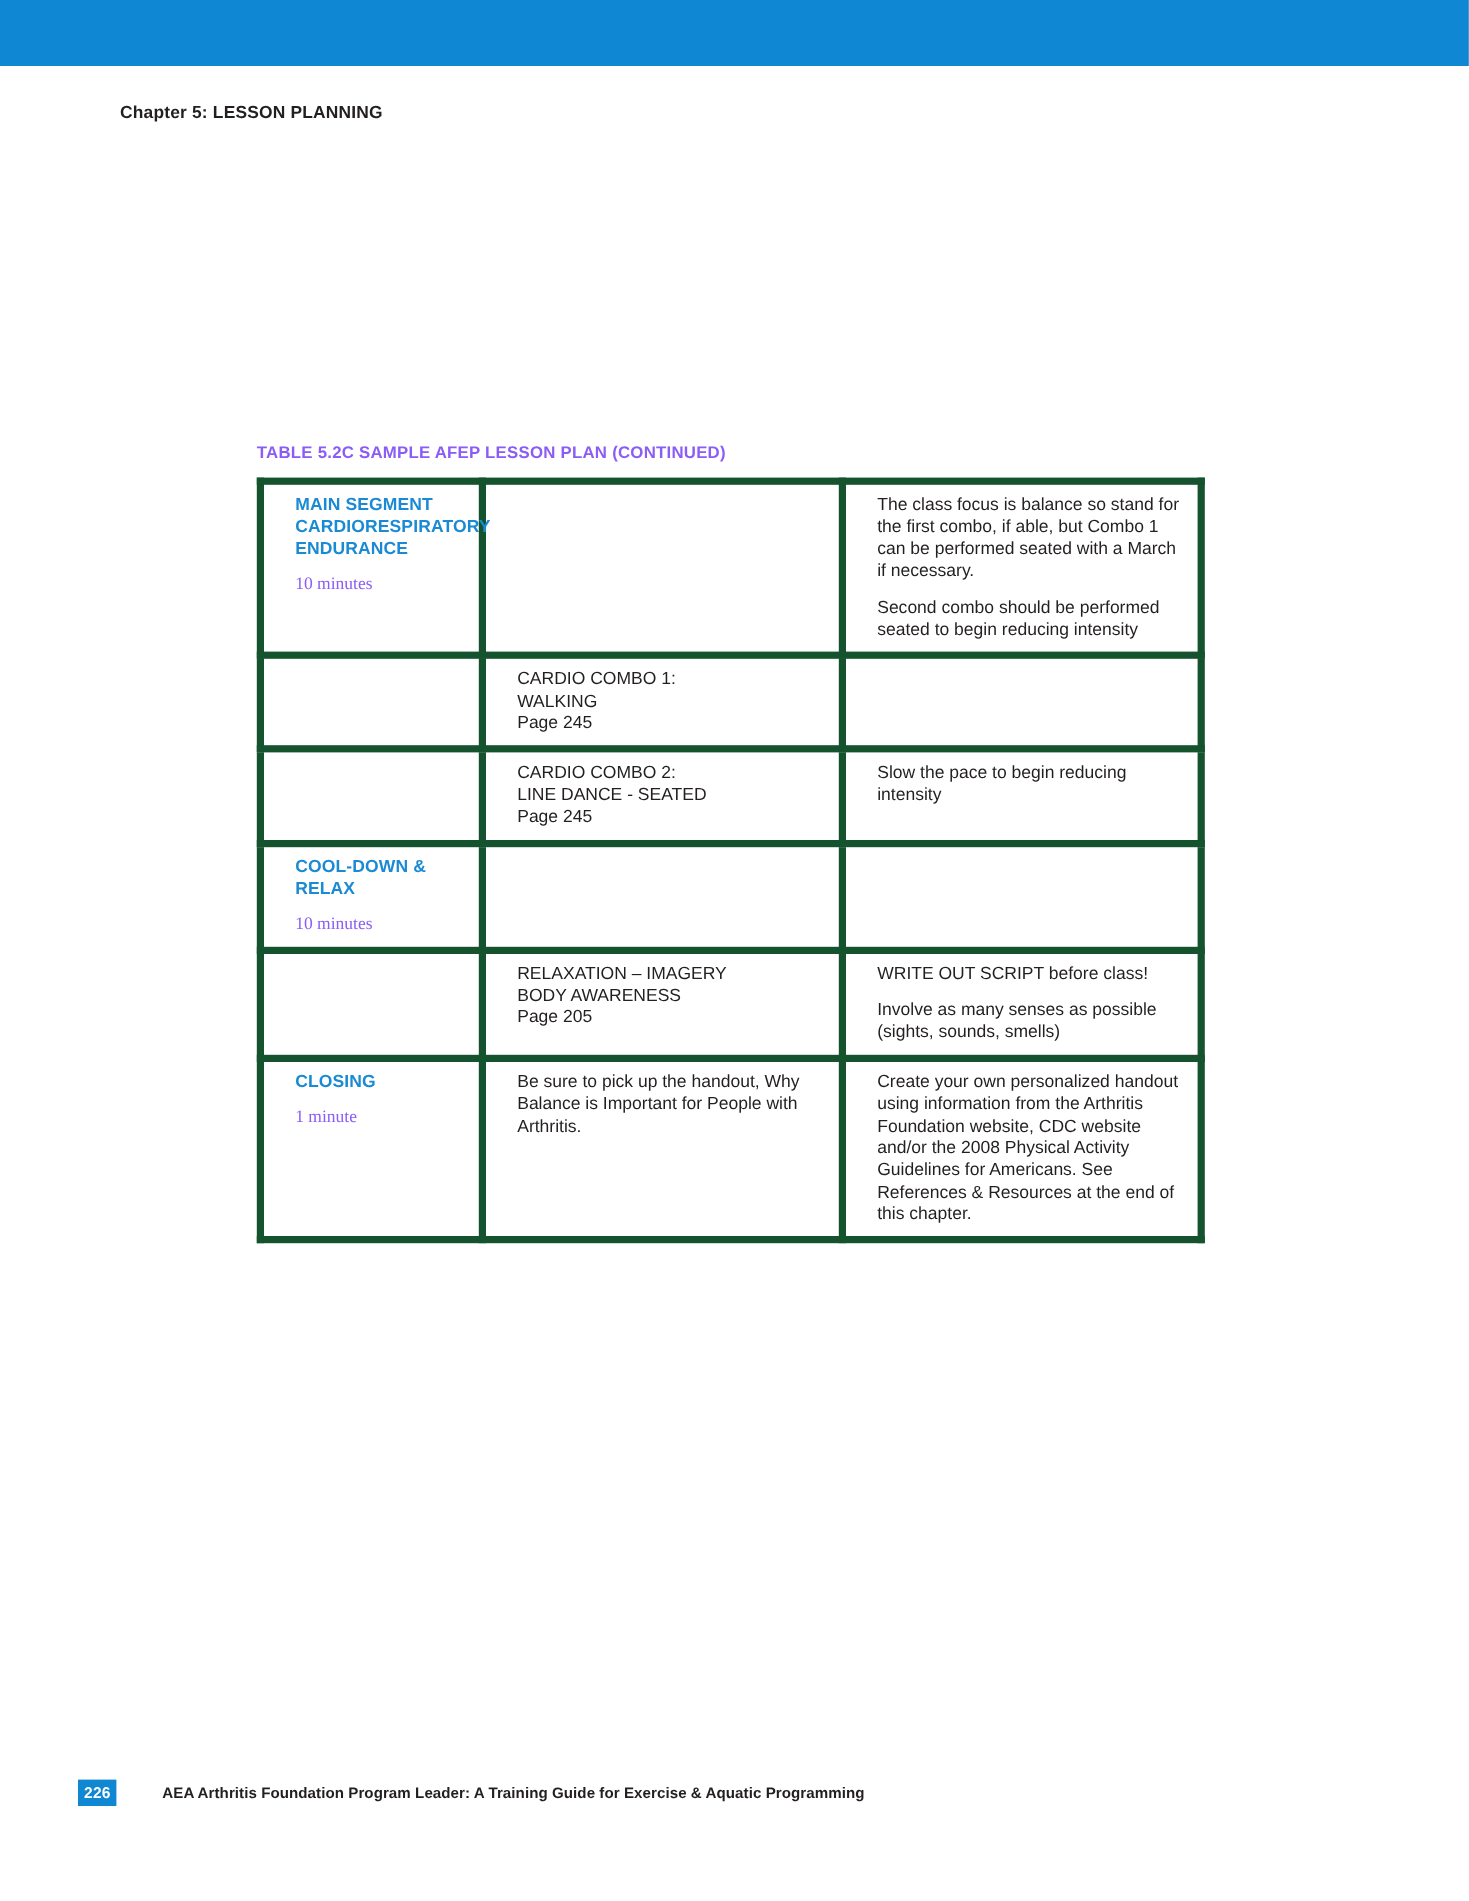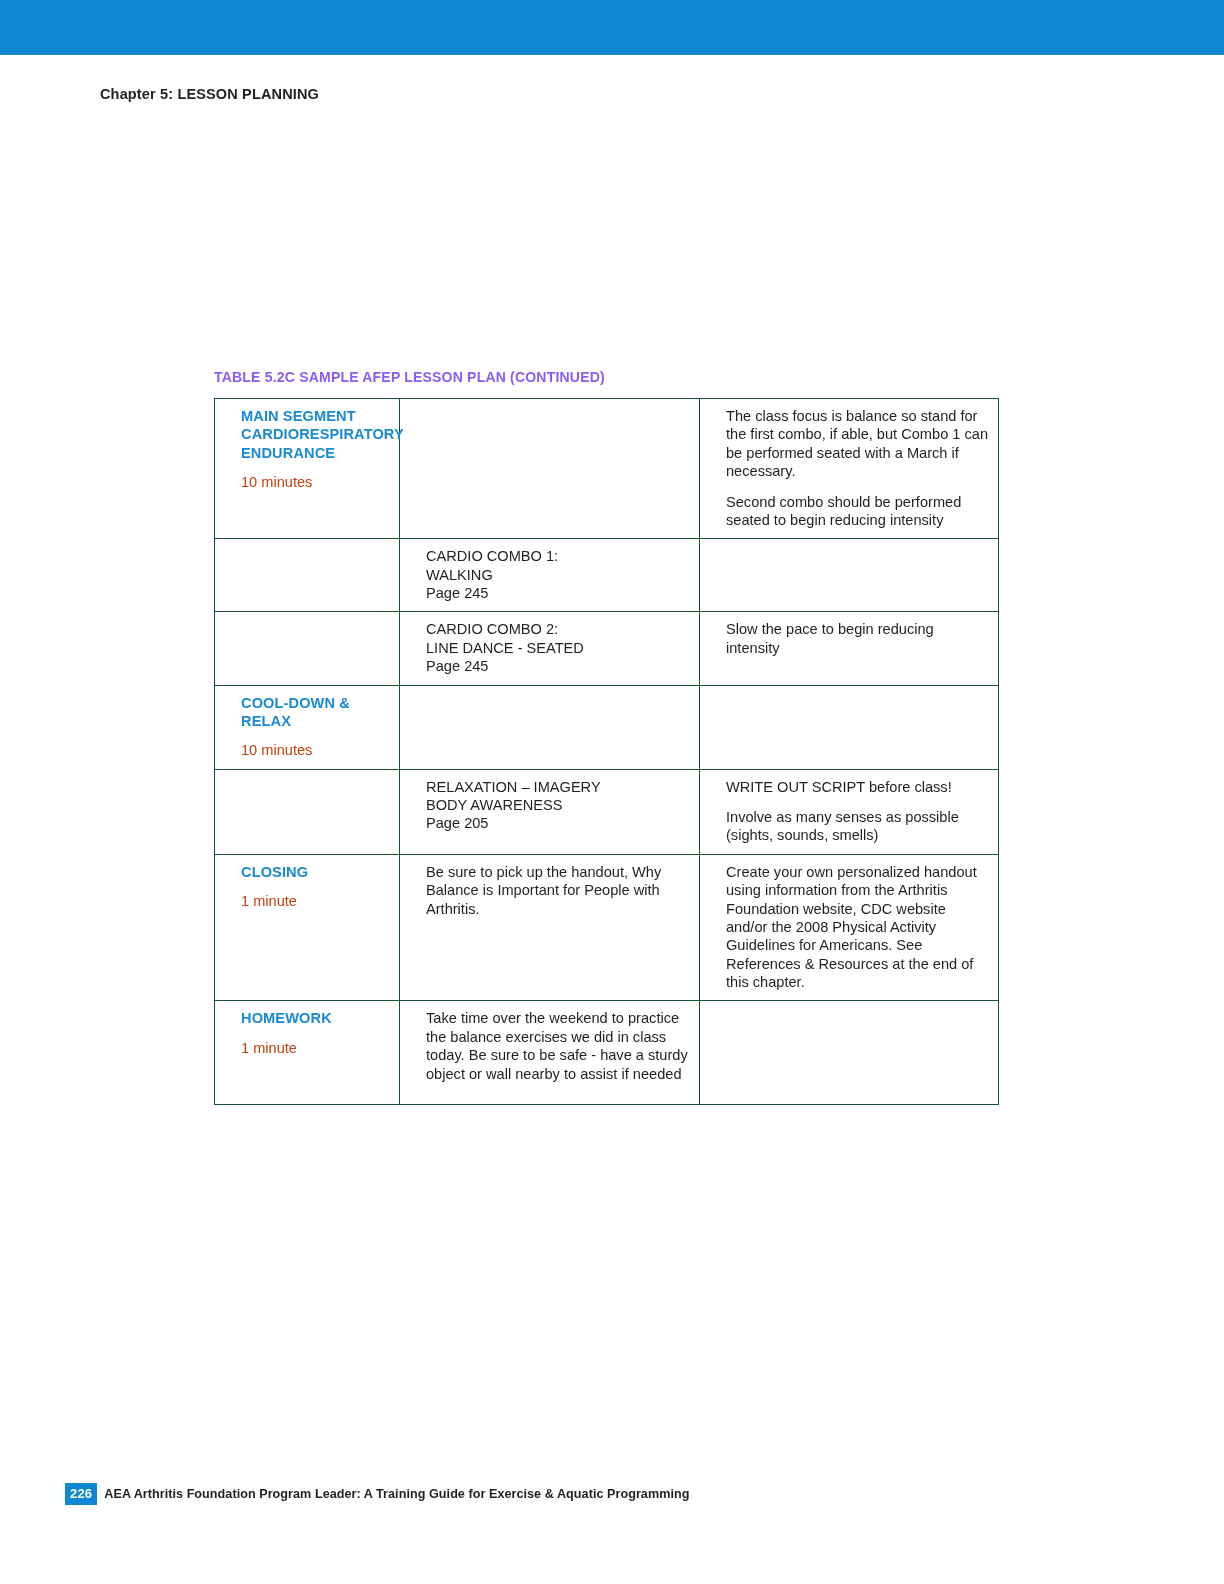--- a/index.html
+++ b/index.html
@@ -58,21 +58,21 @@
     white-space: nowrap;
   }
 
   table.lesson-plan {
     border-collapse: collapse;
     width: 784px;
     table-layout: fixed;
   }
 
   table.lesson-plan td {
-    border: 1px solid #14532d;
+    border: 6px solid #14532d;
     vertical-align: top;
     padding: 8px 9px 9px 26px;
     font-size: 14.6px;
     line-height: 1.26;
     color: #231f20;
     background: #ffffff;
   }
 
   col.c1 { width: 185px; }
   col.c2 { width: 300px; }
@@ -84,33 +84,35 @@
     color: #1a8ad4;
     font-weight: bold;
     font-size: 14.6px;
     line-height: 1.26;
     letter-spacing: 0.1px;
     margin: 0;
   }
   .seg-duration {
     margin: 11px 0 0 0;
     font-size: 14.6px;
-    color: #c2410c;
+    color: #8b5cf6;
+    font-family: Liberation Serif, serif;
   }
   .cell-line { margin: 0; }
   .cell-para { margin: 0; }
   .cell-para + .cell-para { margin-top: 12px; }
 
   
   .footer {
     position: absolute;
     left: 65px;
     bottom: 79px;
     display: flex;
     align-items: center;
+    gap: 31px;
   }
   .page-badge {
     background: #1087d2;
     color: #ffffff;
     font-size: 13px;
     font-weight: bold;
     line-height: 1;
     padding: 4px 5px 5px 5px;
     margin-right: 7px;
     letter-spacing: 0.2px;
@@ -196,30 +198,20 @@
             <p class="seg-title">CLOSING</p>
             <p class="seg-duration">1 minute</p>
           </td>
           <td class="shaded">
             <p class="cell-line">Be sure to pick up the handout, Why Balance is Important for People with Arthritis.</p>
           </td>
           <td class="shaded">
             <p class="cell-para">Create your own personalized handout using information from the Arthritis Foundation website, CDC website and/or the 2008 Physical Activity Guidelines for Americans.  See References &amp; Resources at the end of this chapter.</p>
           </td>
         </tr>
-        <tr style="height: 104px;">
-          <td class="shaded">
-            <p class="seg-title">HOMEWORK</p>
-            <p class="seg-duration">1 minute</p>
-          </td>
-          <td class="shaded">
-            <p class="cell-line">Take time over the weekend to practice the balance exercises we did in class today.  Be sure to be safe - have a sturdy object or wall nearby to assist if needed</p>
-          </td>
-          <td class="shaded"></td>
-        </tr>
       </tbody>
   </table>
 </div>
 
 <div class="footer">
   <span class="page-badge">226</span>
   <span class="footer-text">AEA Arthritis Foundation Program Leader: A Training Guide for Exercise &amp; Aquatic Programming</span>
 </div>
 
 </body></html>

